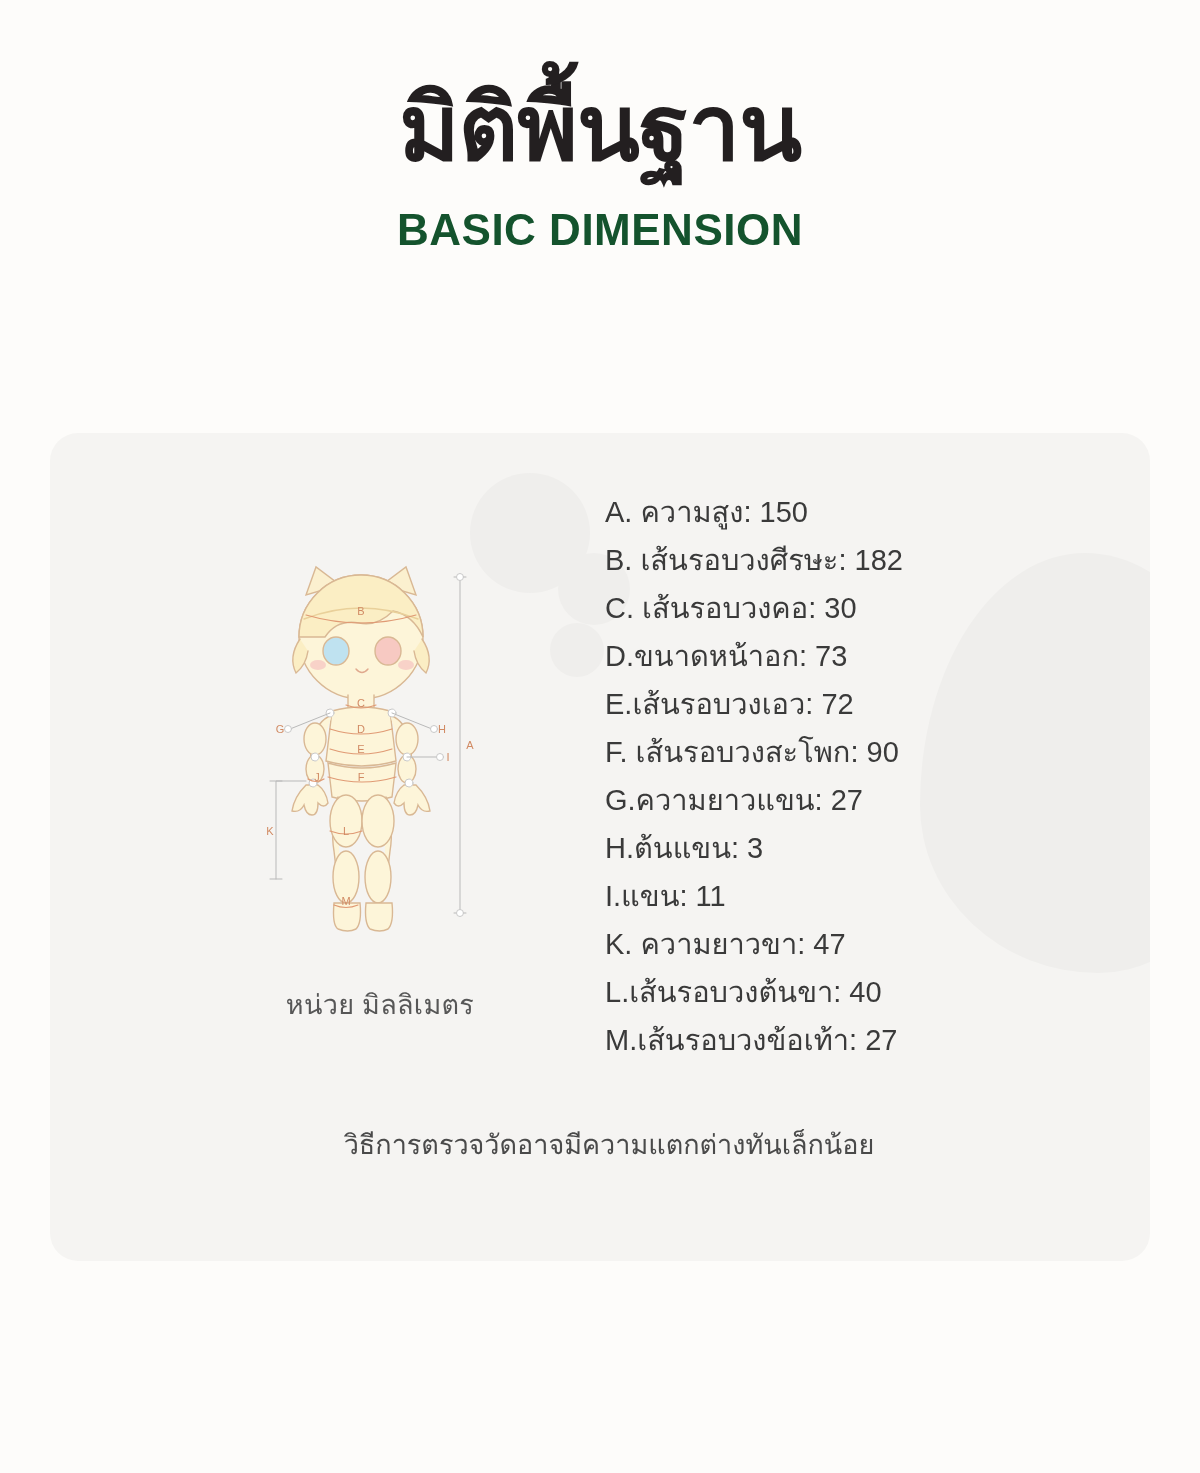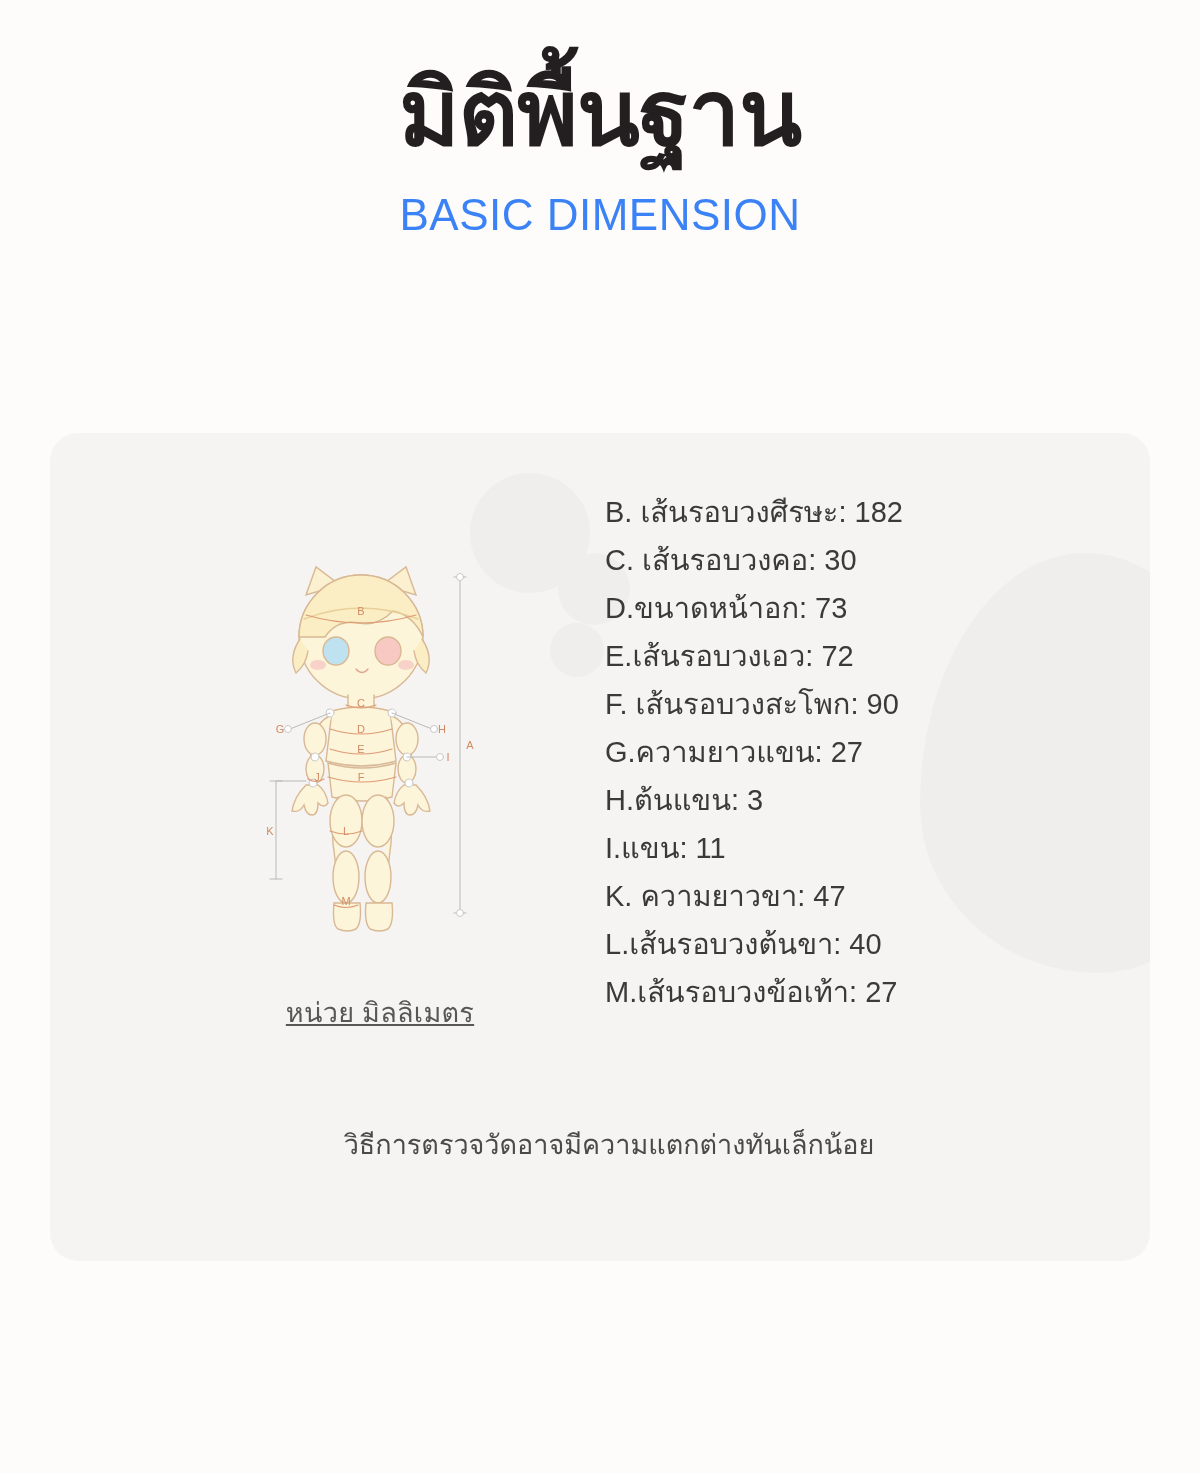--- a/index.html
+++ b/index.html
@@ -20,27 +20,27 @@
   .header {
     text-align: center;
     padding-top: 62px;
   }
   .title-th {
     font-size: 92px;
     font-weight: bold;
     line-height: 1.1;
     letter-spacing: -1px;
     color: #231f20;
-    margin: 1px;
+    margin: 16px;
   }
   .title-en {
     font-size: 44px;
-    font-weight: normal;
+    font-weight: bold;
     letter-spacing: 0.5px;
-    color: #3b82f6;
+    color: #14532d;
     margin: 26px 0 0 0;
   }
 
   
   .card {
     position: absolute;
     left: 50px;
     top: 433px;
     width: 1100px;
     height: 828px;
@@ -65,25 +65,23 @@
   
   .figure-col {
     position: absolute;
     left: 150px;
     top: 120px;
     width: 360px;
     text-align: center;
   }
   .figure-col svg { display: block; margin: 0 auto; }
   .unit-label {
-    margin-top: 8px;
     font-size: 27px;
     color: #575757;
     letter-spacing: 0.3px;
-    text-decoration: underline;
   }
 
   
   .list {
     position: absolute;
     left: 555px;
     top: 55px;
     width: 520px;
   }
   .list-item {
@@ -220,20 +218,21 @@
         <text x="228" y="208">I</text>
         <text x="50" y="282">K</text>
         <text x="250" y="196">A</text>
       </g>
     </svg>
 
     <div class="unit-label">หน่วย มิลลิเมตร</div>
   </div>
 
   <div class="list">
+    <div class="list-item">A. ความสูง: 150</div>
     <div class="list-item">B. เส้นรอบวงศีรษะ: 182</div>
     <div class="list-item">C. เส้นรอบวงคอ: 30</div>
     <div class="list-item">D.ขนาดหน้าอก: 73</div>
     <div class="list-item">E.เส้นรอบวงเอว: 72</div>
     <div class="list-item">F. เส้นรอบวงสะโพก: 90</div>
     <div class="list-item">G.ความยาวแขน: 27</div>
     <div class="list-item">H.ต้นแขน: 3</div>
     <div class="list-item">I.แขน: 11</div>
     <div class="list-item">K. ความยาวขา: 47</div>
     <div class="list-item">L.เส้นรอบวงต้นขา: 40</div>

